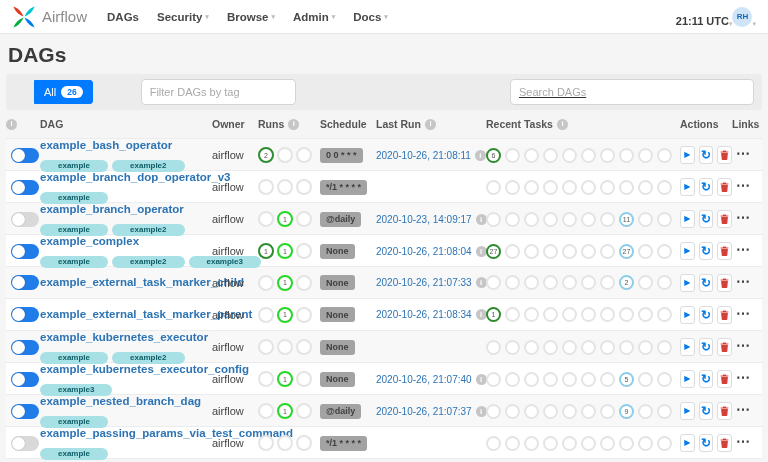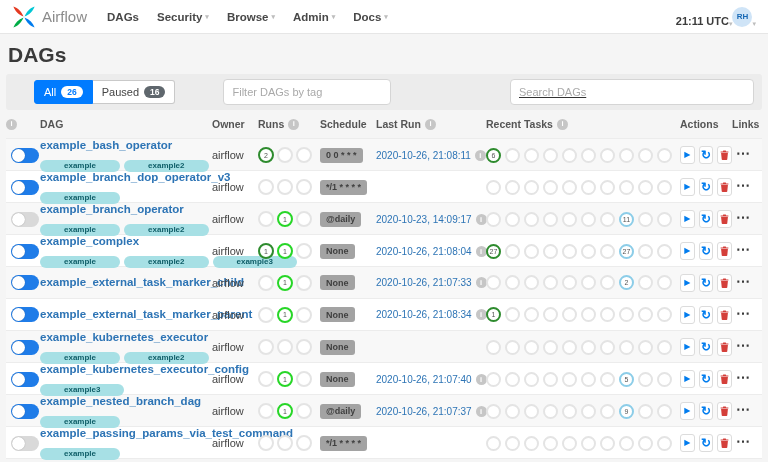--- a/index.html
+++ b/index.html
@@ -33,21 +33,21 @@
   .tab + .tab { border-left:none; }
   .tab:first-child { border-radius:3px 0 0 3px; }
   .tab:last-child  { border-radius:0 3px 3px 0; }
   .tab.active { background:#007bff; border-color:#007bff; color:#fff; }
   .badge { border-radius:9px; font-size:8.5px; font-weight:700; padding:2px 6px;
     background:#5f676d; color:#fff; line-height:1; }
   .tab.active .badge { background:#fff; color:#007bff; }
   .txt-input { height:26px; border:1px solid #d5d5d5; border-radius:4px; padding:0 8px;
     font-size:11px; font-family:"Liberation Sans",sans-serif; color:#333; background:#fff; }
   .txt-input::placeholder { color:#a9a9a9; }
-  #tag-filter { width:168px; }
+  #tag-filter { width:155px; }
   #dag-search { width:244px; margin-left:auto;text-decoration:underline; }
   
   .grid { display:grid; grid-template-columns:34px 172px 46px 62px 56px 110px 194px 52px 30px;
     align-items:center; }
   .thead { height:28px; font-size:10.5px; font-weight:700; color:#555; }
   .th { display:flex; align-items:center; gap:4px; }
   .info { width:11px; height:11px; min-width:11px; border-radius:50%; background:#c6c6c6; color:#fff;
     font-size:7.5px; font-weight:700; font-style:normal; display:inline-flex;
     align-items:center; justify-content:center; line-height:1; }
   .rows { border-top:1px solid #ececec; }
@@ -59,21 +59,21 @@
     cursor:pointer; display:inline-block; }
   .toggle.on  { background:#1f7ce8; }
   .toggle.off { background:#d9d9d9; }
   .knob { position:absolute; left:1px; top:1px; width:13px; height:13px; background:#fff;
     border-radius:50%; box-shadow:0 0 1px rgba(0,0,0,.35); }
   
   .dag-cell { flex-direction:column; align-items:flex-start; justify-content:center; gap:8px; }
   .dag-name { font-size:11.5px; font-weight:700; color:#2d74b5; text-decoration:none; cursor:pointer;
     line-height:1.1; white-space:nowrap; }
   .tags { display:flex; gap:4px; }
-  .tag { background:#a7e0e5; color:#0f5e68; font-size:8px; font-weight:700; padding:2px 24px;
+  .tag { background:#a7e0e5; color:#0f5e68; font-size:8px; font-weight:700; padding:2px 18px;
     border-radius:8px; line-height:1; cursor:pointer; }
   .owner { font-size:11px; color:#444; }
   
   .circles { display:flex; gap:3px; }
   .circles.recent { gap:4px; }
   .circle { width:16px; height:16px; border-radius:50%; border:2px solid #e4e4e4; background:#fff;
     display:inline-flex; align-items:center; justify-content:center; font-size:7px; color:#555; }
   .circles.recent .circle { width:15px; height:15px; }
   .sched { background:#a3a3a3; color:#3f3f3f; font-size:9px; font-weight:600; padding:2.5px 6px;
     border-radius:3px; white-space:nowrap; }
@@ -132,24 +132,20 @@
 
 <main class="content">
   <h2 class="page-title">DAGs</h2>
 
   <div class="filterbar">
     <div class="tabs" id="tabs">
         <button class="tab active">
           <span>All</span>
           <span class="badge">26</span>
         </button>
-        <button class="tab">
-          <span>Paused</span>
-          <span class="badge">16</span>
-        </button>
       </div>
     <input class="txt-input" id="tag-filter" type="text" placeholder="Filter DAGs by tag" style="">
     <input class="txt-input" id="dag-search" type="text" placeholder="Search DAGs" style="">
   </div>
 
   <div class="thead grid" id="thead">
       <div class="th">
         <span class="info">i</span>
       </div>
       <div class="th">

